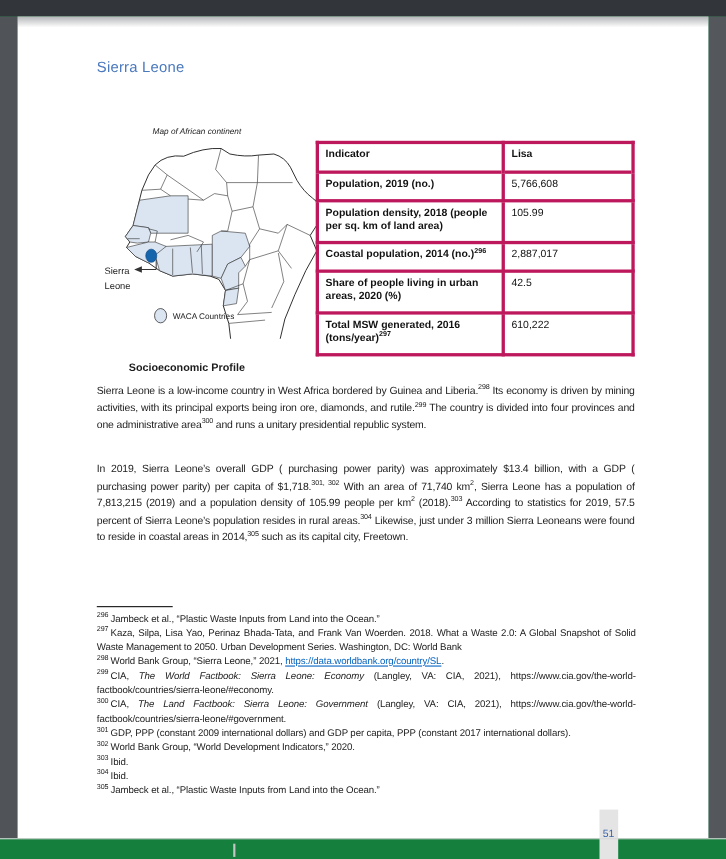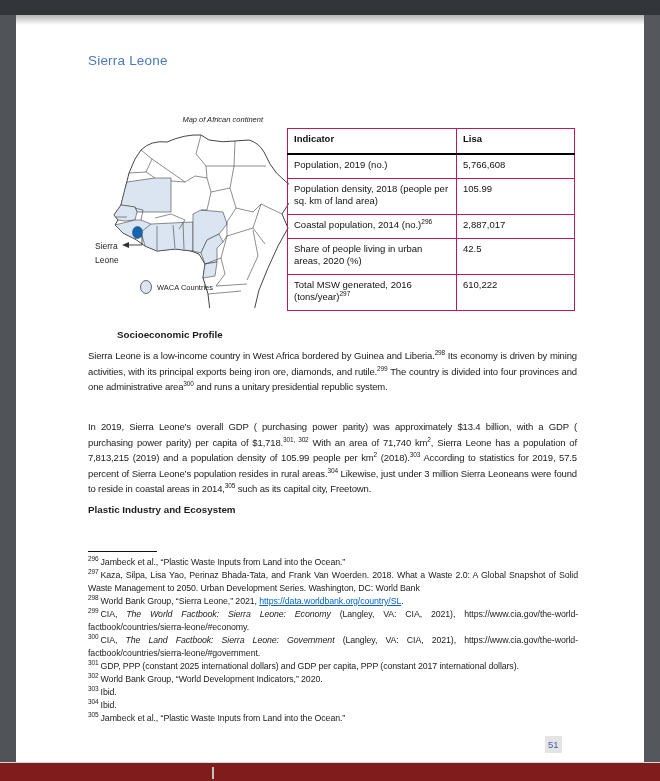--- a/index.html
+++ b/index.html
@@ -1,37 +1,37 @@
 <!DOCTYPE html>
 <html><head>
 <meta charset="utf-8">
 <style>
   * { margin:0; padding:0; box-sizing:border-box; }
   html,body { font-family:"Liberation Sans", sans-serif; }
-  .frame { position:relative; width:660px; height:781px; background:#7f1d1d; overflow:hidden; }
+  .frame { position:relative; width:660px; height:781px; background:#15803d; overflow:hidden; }
   .bar-top { position:absolute; left:0; top:0; width:660px; height:15px; background:#32363a; }
   .bar-left { position:absolute; left:0; top:15px; width:16px; height:747px; background:#505459; }
   .bar-right { position:absolute; left:644px; top:15px; width:16px; height:747px; background:#54585d; }
   .page { position:absolute; left:16px; top:15px; width:628px; height:747px; background:#ffffff; }
   .page::before { content:""; position:absolute; left:0; top:0; right:0; height:10px;
     background:linear-gradient(to bottom, rgba(40,44,48,0.35), rgba(40,44,48,0)); pointer-events:none; }
   .bottom-edge { position:absolute; left:0; top:762px; width:660px; height:1px; background:#d8d8d8; }
   .text-cursor { position:absolute; left:212px; top:767px; width:2px; height:12px; background:#c4c4c4; }
 
   .doc-title { position:absolute; left:72px; top:38px; font-size:13.5px; color:#4b79be; letter-spacing:0.2px; }
 
   .map-block { position:absolute; left:79px; top:100px; width:194px; }
-  .map-caption { font-size:7.5px; font-style:italic; color:#222; text-align:right; padding-right:26px; margin-bottom:2px; }
+  .map-caption { font-size:7.5px; font-style:italic; color:#222; text-align:center; padding-right:26px; margin-bottom:2px; }
   .map-svg { display:block; }
 
   .ind-table { position:absolute; left:271px; top:113px; width:287px; border-collapse:collapse;
     font-size:9.5px; color:#111; table-layout:fixed; }
-  .ind-table th, .ind-table td { border:1px solid #be185d; vertical-align:top; text-align:left; line-height:12px; }
+  .ind-table th, .ind-table td { border:3px solid #be185d; vertical-align:top; text-align:left; line-height:12px; }
   .ind-table th { font-weight:bold; padding:4px 6px 8px 6px; border-bottom:2.5px solid #000; }
-  .ind-table td.ind { font-weight:normal; padding:4px 6px 7px 6px; }
+  .ind-table td.ind { font-weight:bold; padding:4px 6px 7px 6px; }
   .ind-table td.val { font-weight:normal; padding:4px 6px 7px 6px; }
   .col-ind { width:169px; } .col-val { width:118px; }
   .ind-table sup, .body-text sup, .fn-item sup { font-size:6.5px; line-height:0; vertical-align:super; }
 
   .sec-heading { position:absolute; left:72px; width:489px; font-size:9.8px; font-weight:bold; color:#1c1c1c; }
   .h-socio { top:314px;margin-left:29px; }
   .h-plastic { top:489px; }
   .body-text { position:absolute; left:72px; width:489px; font-size:9.5px; letter-spacing:-0.15px;
     line-height:15.5px; color:#1c1c1c; text-align:justify; }
   .p1 { top:333px; }
@@ -39,21 +39,21 @@
 
   .fn-sep { position:absolute; left:72px; top:536px; width:69px; border-top:1.5px solid #111; }
   .footnotes { position:absolute; left:72px; top:541px; width:490px; font-size:8.8px; letter-spacing:-0.1px;
     line-height:13px; color:#1c1c1c; text-align:justify; }
   .fn-item { overflow-wrap:anywhere; }
   .fn-item sup { margin-right:2px; }
   .fn-link { color:#0563c1; text-decoration:underline; cursor:pointer; }
   .fn-em { font-style:italic; }
 
   .page-num { position:absolute; left:529px; top:721px; font-size:9.5px; color:#3a62a8;
-    background:#e4e4e4; padding:3px 3px; }
+    background:#e4e4e4; padding:17px 3px; }
 
   svg text { font-family:"Liberation Sans", sans-serif; }
 </style>
 </head>
 <body>
 
 <div class="frame">
   <div class="bar-top"></div>
   <div class="bar-left"></div>
   <div class="bar-right"></div>
@@ -150,30 +150,29 @@
       <tr>
         <td class="ind">Total MSW generated, 2016 (tons/year)<sup>297</sup></td>
         <td class="val">610,222</td>
       </tr>
     </tbody>
       </table>
 
     <div class="sec-heading h-socio">Socioeconomic Profile</div>
     <div class="body-text p1">Sierra Leone is a low-income country in West Africa bordered by Guinea and Liberia.<sup>298</sup> Its economy is driven by mining activities, with its principal exports being iron ore, diamonds, and rutile.<sup>299</sup> The country is divided into four provinces and one administrative area<sup>300</sup> and runs a unitary presidential republic system.</div>
     <div class="body-text p2">In 2019, Sierra Leone’s overall GDP ( purchasing power parity) was approximately $13.4 billion, with a GDP ( purchasing power parity) per capita of $1,718.<sup>301, 302</sup> With an area of 71,740 km<sup>2</sup>, Sierra Leone has a population of 7,813,215 (2019) and a population density of 105.99 people per km<sup>2</sup> (2018).<sup>303</sup> According to statistics for 2019, 57.5 percent of Sierra Leone’s population resides in rural areas.<sup>304</sup> Likewise, just under 3 million Sierra Leoneans were found to reside in coastal areas in 2014,<sup>305</sup> such as its capital city, Freetown.</div>
-    <div class="sec-heading h-plastic">Plastic Industry and Ecosystem</div>
 
     <div class="fn-sep"></div>
     <div class="footnotes">
       <div class="fn-item"><sup>296</sup><span>Jambeck et al., “Plastic Waste Inputs from Land into the Ocean.”</span></div>
       <div class="fn-item"><sup>297</sup><span>Kaza, Silpa, Lisa Yao, Perinaz Bhada-Tata, and Frank Van Woerden. 2018. What a Waste 2.0: A Global Snapshot of Solid Waste Management to 2050. Urban Development Series. Washington, DC: World Bank</span></div>
       <div class="fn-item"><sup>298</sup><span>World Bank Group, “Sierra Leone,” 2021, <a class="fn-link">https://data.worldbank.org/country/SL</a>.</span></div>
       <div class="fn-item"><sup>299</sup><span>CIA, <span class="fn-em">The World Factbook: Sierra Leone: Economy</span> (Langley, VA: CIA, 2021), https://www.cia.gov/the-world-factbook/countries/sierra-leone/#economy.</span></div>
       <div class="fn-item"><sup>300</sup><span>CIA, <span class="fn-em">The Land Factbook: Sierra Leone: Government</span> (Langley, VA: CIA, 2021), https://www.cia.gov/the-world-factbook/countries/sierra-leone/#government.</span></div>
-      <div class="fn-item"><sup>301</sup><span>GDP, PPP (constant 2025 international dollars) and GDP per capita, PPP (constant 2017 international dollars).</span></div>
+      <div class="fn-item"><sup>301</sup><span>GDP, PPP (constant 2009 international dollars) and GDP per capita, PPP (constant 2017 international dollars).</span></div>
       <div class="fn-item"><sup>302</sup><span>World Bank Group, “World Development Indicators,” 2020.</span></div>
       <div class="fn-item"><sup>303</sup><span>Ibid.</span></div>
       <div class="fn-item"><sup>304</sup><span>Ibid.</span></div>
       <div class="fn-item"><sup>305</sup><span>Jambeck et al., “Plastic Waste Inputs from Land into the Ocean.”</span></div>
     </div>
 
     <div class="page-num">51</div>
   </div>
 
   <div class="bottom-edge"></div>

